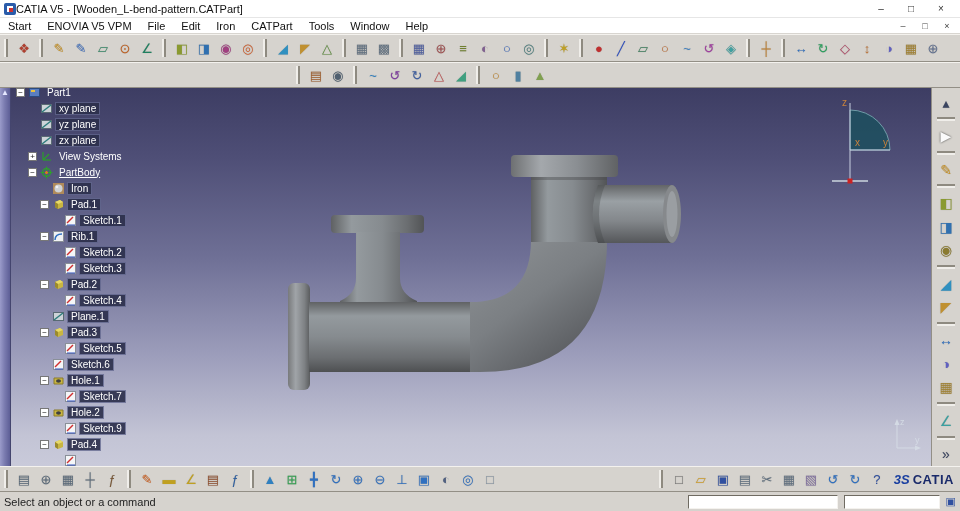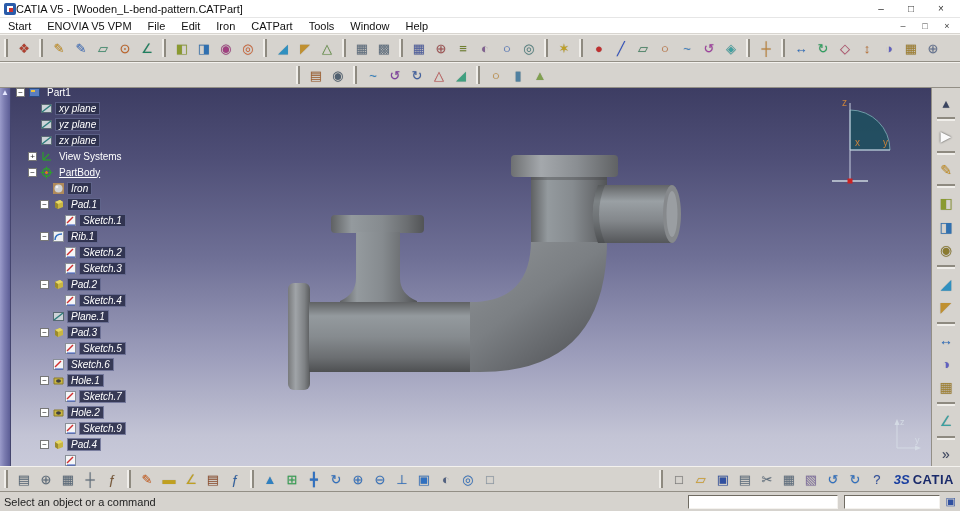--- a/index.html
+++ b/index.html
@@ -34,21 +34,21 @@
   .leftbar .arr { color:#e6e8ff; font-size:8px; line-height:10px; }
 
   
   .tree { position:absolute; left:13px; top:-4px; font-size:10px; color:#fff; z-index:3; }
   .tree-row { height:16px; display:flex; align-items:center; white-space:nowrap; }
   .exp-slot { width:11px; display:flex; justify-content:flex-start; }
   .exp { width:9px; height:9px; background:#fff; border:1px solid #777; color:#222; font-size:8px; line-height:7px; text-align:center; }
   .t-icon { width:13px; height:13px; margin:0 3px 0 1px; flex:0 0 auto; }
   .t-icon svg { display:block; }
   .t-label { padding:0 3px; }
-  .t-label.box { background:rgba(44,48,76,.92); box-shadow:0 0 0 1px rgba(96,102,140,.75);font-style:italic; }
+  .t-label.box { background:rgba(44,48,76,.92); box-shadow:0 0 0 1px rgba(96,102,140,.75); }
   .t-label.und { text-decoration:underline; }
 
   
   .compass { position:absolute; right:68px; top:5px; z-index:2; }
   .axis-ind { position:absolute; right:34px; bottom:12px; z-index:2; }
   .compass text, .axis-ind text { font-family:"Liberation Sans", sans-serif; }
 
   
   .right-col { position:absolute; right:0; top:0; bottom:0; width:29px; background:#d6d3ce; border-left:1px solid #938f86; display:flex; flex-direction:column; align-items:center; padding-top:3px; z-index:4; }
   .right-col .tb-btn { width:24px; height:24px; margin:1px 0; }

